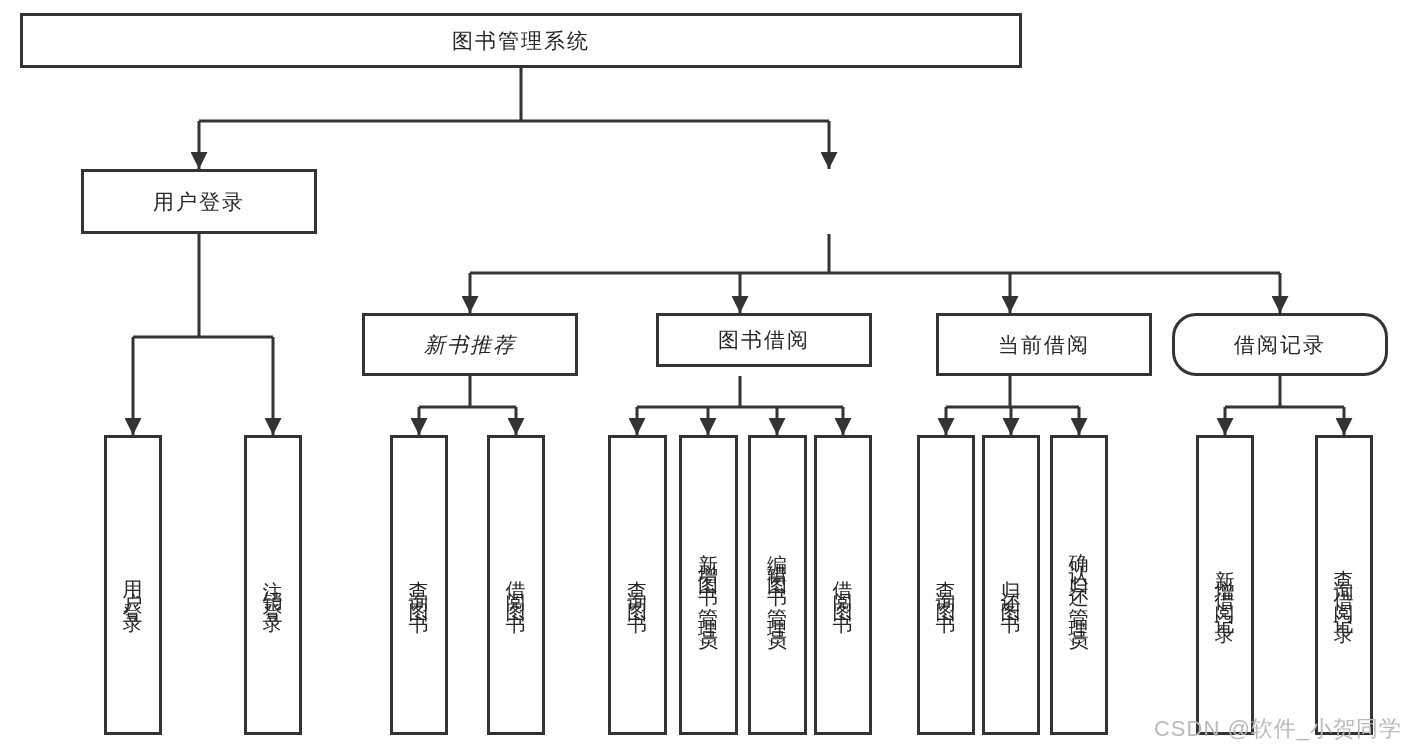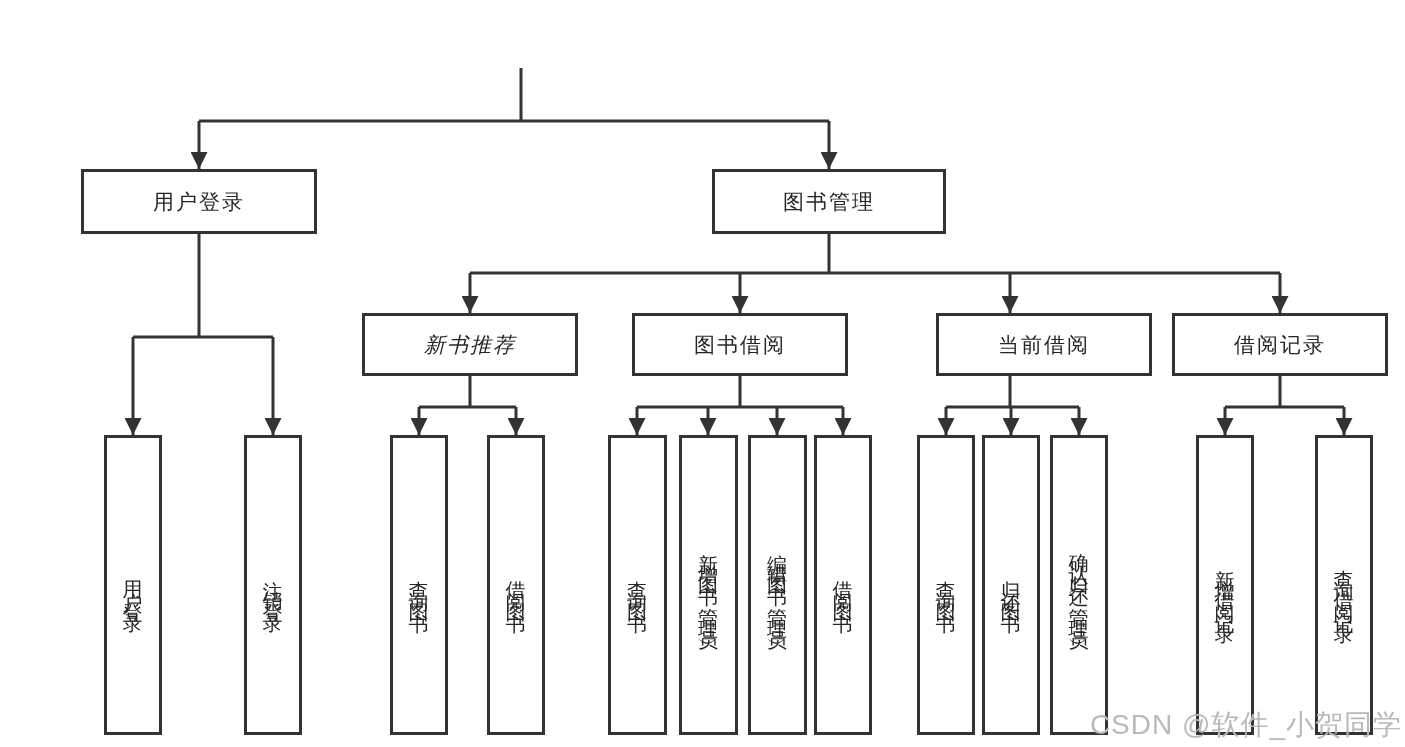--- a/index.html
+++ b/index.html
@@ -19,21 +19,21 @@
     text-align:center;
   }
   .hbox{font-size:21px;letter-spacing:2px;}
   .vbox{
     writing-mode:vertical-rl;text-orientation:mixed;
     font-size:20px;letter-spacing:11px;line-height:1;
     padding-top:4px;
   }
   .watermark{
     position:absolute;right:3px;bottom:3px;
-    font-size:28px;letter-spacing:1px;
+    font-size:22px;letter-spacing:1px;
     color:var(--watermark,#b9b9b9);
     white-space:nowrap;
   }
 </style>
 </head>
 <body>
 
 <div class="canvas">
 
   <svg class="lines" width="1405" height="747" viewBox="0 0 1405 747">
@@ -66,28 +66,28 @@
     <path class="ln" marker-end="url(#arrowhead)" d="M708,407 V435"></path>
     <path class="ln" marker-end="url(#arrowhead)" d="M777,407 V435"></path>
     <path class="ln" marker-end="url(#arrowhead)" d="M843,407 V435"></path>
     <path class="ln" marker-end="url(#arrowhead)" d="M946,407 V435"></path>
     <path class="ln" marker-end="url(#arrowhead)" d="M1011,407 V435"></path>
     <path class="ln" marker-end="url(#arrowhead)" d="M1079,407 V435"></path>
     <path class="ln" marker-end="url(#arrowhead)" d="M1225,407 V435"></path>
     <path class="ln" marker-end="url(#arrowhead)" d="M1344,407 V435"></path>
   </svg>
 
+  <div class="box hbox" style="left:20px;top:13px;width:1002px;height:55px;">图书管理系统</div>
 
   <div class="box hbox" style="left:81px;top:169px;width:236px;height:65px;">用户登录</div>
-  <div class="box hbox" style="left:712px;top:169px;width:234px;height:65px;">图书管理</div>
 
   <div class="box hbox" style="left:362px;top:313px;width:216px;height:63px;font-style:italic;">新书推荐</div>
-  <div class="box hbox" style="left:632px;top:313px;width:216px;height:63px;">图书借阅</div>
+  <div class="box hbox" style="left:656px;top:313px;width:216px;height:54px;">图书借阅</div>
   <div class="box hbox" style="left:902px;top:313px;width:216px;height:63px;margin-left:34px;">当前借阅</div>
-  <div class="box hbox" style="left:1172px;top:313px;width:216px;height:63px;">借阅记录</div>
+  <div class="box hbox" style="left:1172px;top:313px;width:216px;height:63px;border-radius:24px;">借阅记录</div>
 
   <div class="box vbox" style="left:104px;top:435px;width:58px;height:300px;">用户登录</div>
   <div class="box vbox" style="left:244px;top:435px;width:58px;height:300px;">注销登录</div>
 
   <div class="box vbox" style="left:390px;top:435px;width:58px;height:300px;">查询图书</div>
   <div class="box vbox" style="left:487px;top:435px;width:58px;height:300px;">借阅图书</div>
 
   <div class="box vbox" style="left:608px;top:435px;width:59px;height:300px;">查询图书</div>
   <div class="box vbox" style="left:679px;top:435px;width:59px;height:300px;">新增图书（管理员）</div>
   <div class="box vbox" style="left:748px;top:435px;width:59px;height:300px;">编辑图书（管理员）</div>

